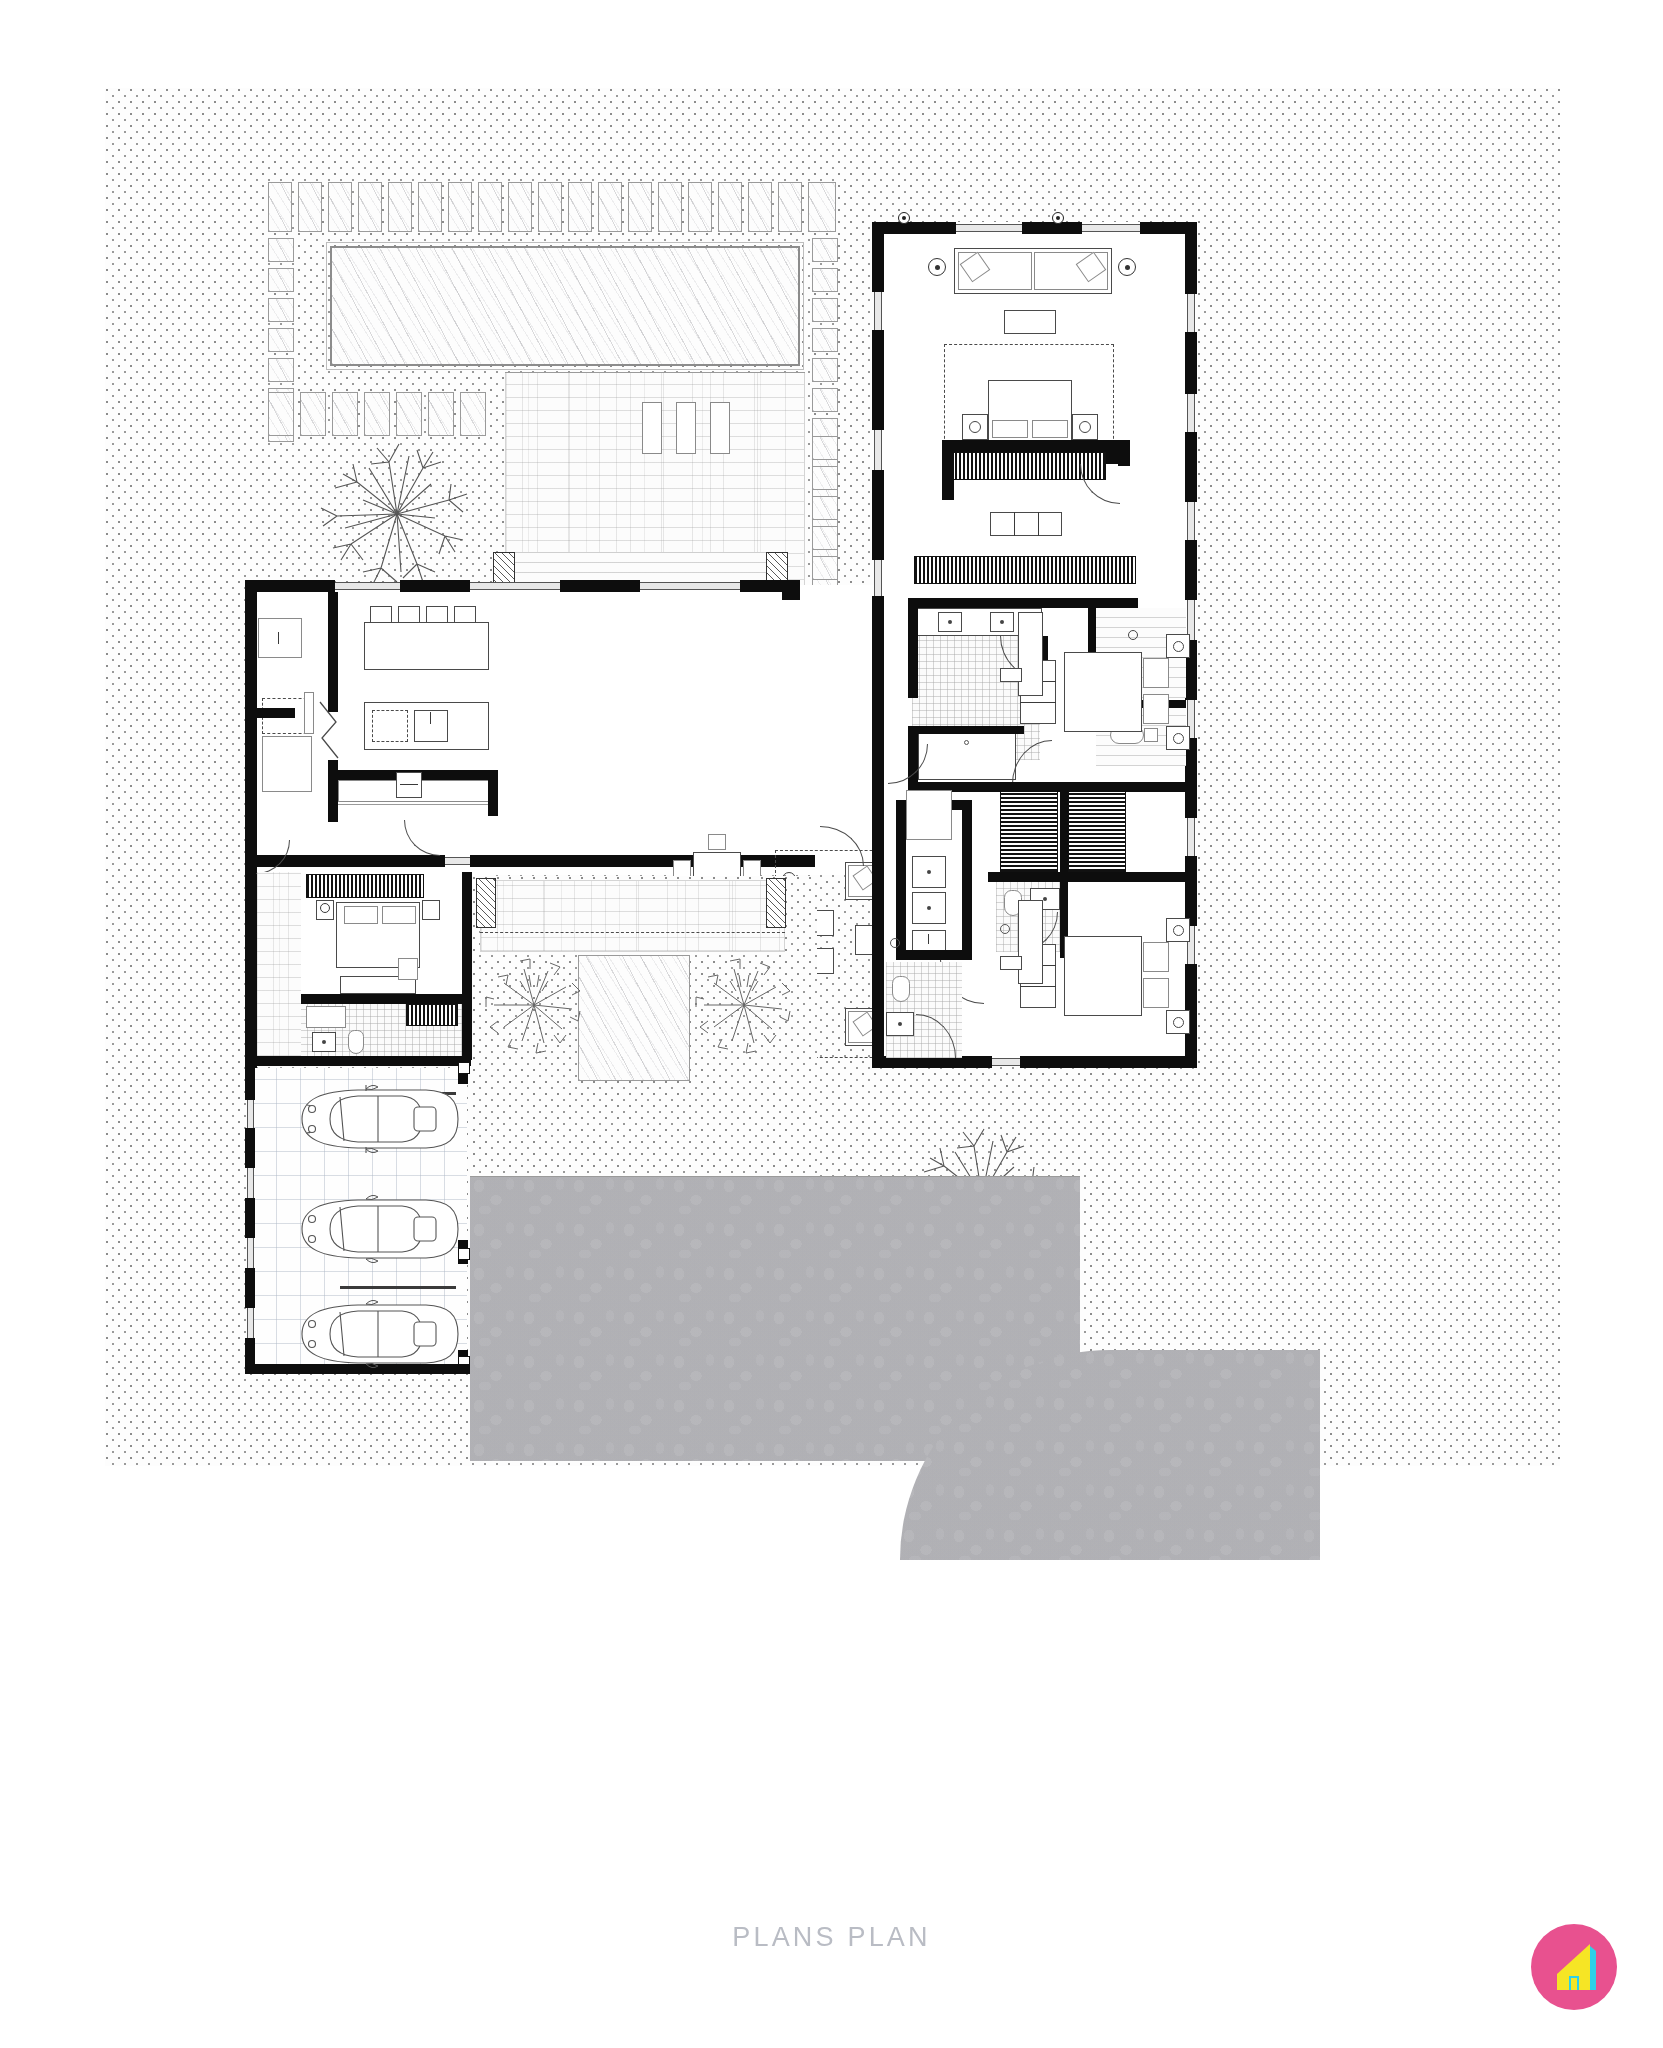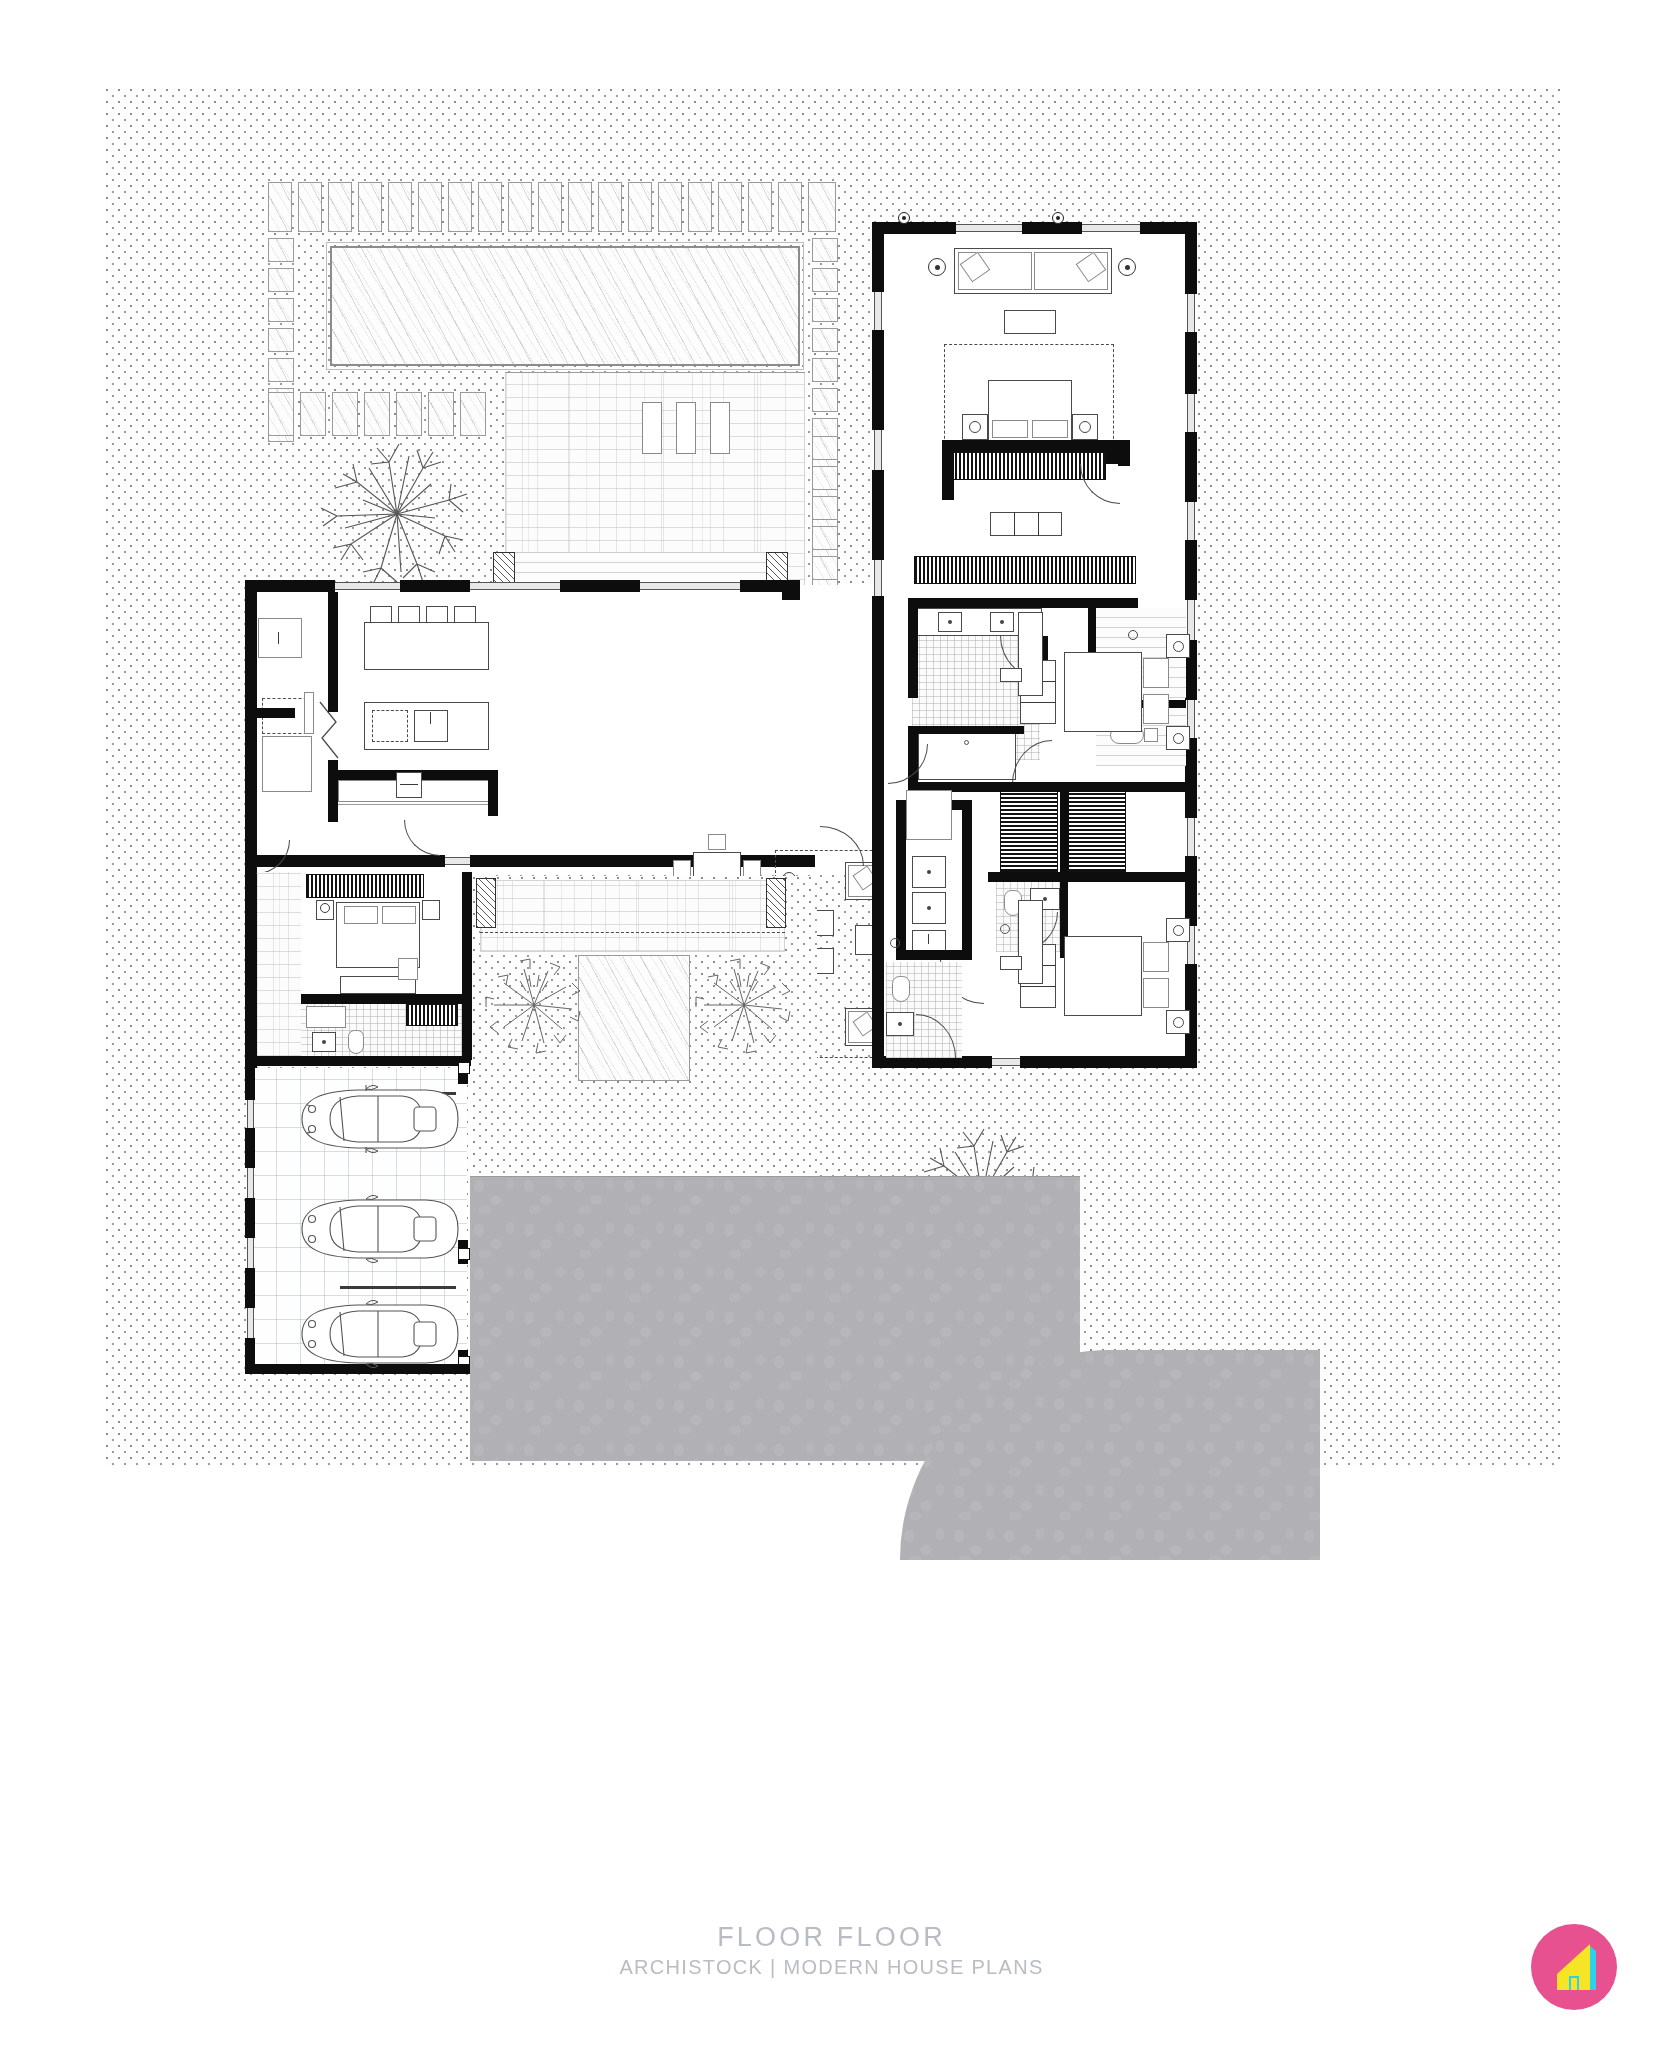--- a/index.html
+++ b/index.html
@@ -665,22 +665,21 @@
   <div class="furn" style="left:1000px;top:956px;width:22px;height:14px;"></div>
 
   <div class="abs tex-tile" style="left:886px;top:962px;width:76px;height:96px;"></div>
   <div class="furnL" style="left:892px;top:976px;width:18px;height:26px;border-radius:9px 9px 11px 11px;"></div>
   <div class="furn" style="left:886px;top:1012px;width:28px;height:24px;"></div>
   <div class="circ" style="left:898px;top:1022px;width:4px;height:4px;background:#444;"></div>
   <div class="circ" style="left:890px;top:938px;width:10px;height:10px;border:1.2px solid #555;"></div>
   <div class="swing sw-tr" style="left:916px;top:1014px;width:40px;height:44px;"></div>
 
   <div id="footer">
-    <div id="footer-title">FLOOR FLOOR</div>
-    <div id="footer-sub">ARCHISTOCK | MODERN HOUSE PLANS</div>
+    <div id="footer-title">PLANS PLAN</div>
     <div id="logo">
       <svg width="86" height="86" viewBox="0 0 86 86">
         <polygon points="26,50 59,20 59,66 26,66" fill="#f6e525"></polygon>
         <polygon points="59,22 65,27 65,66 59,66" fill="#2fd0e8"></polygon>
         <polygon points="38,66 38,52 48,52 48,66" fill="#2fd0e8"></polygon>
         <polygon points="40,66 40,54 46,54 46,66" fill="#f6e525"></polygon>
       </svg>
     </div>
   </div>
 

